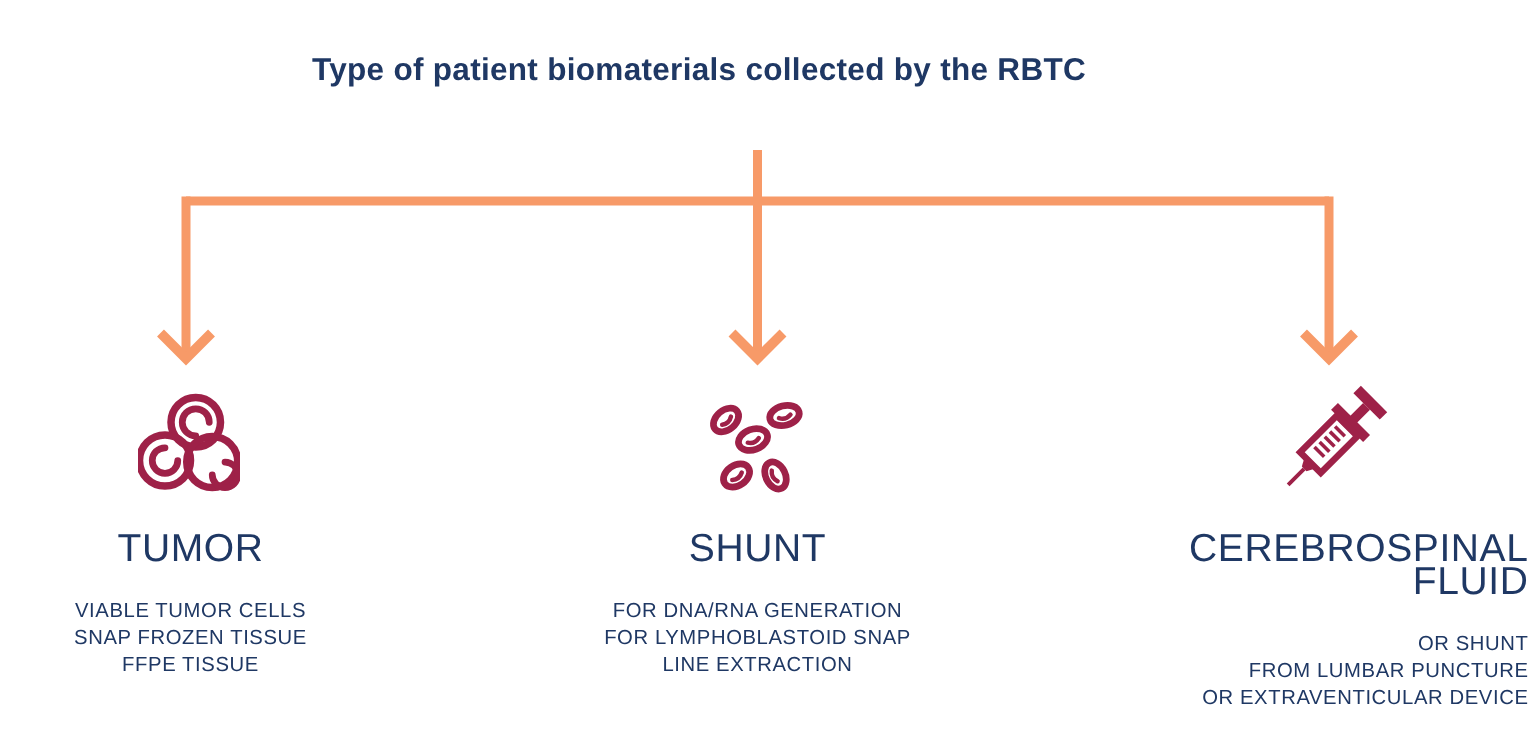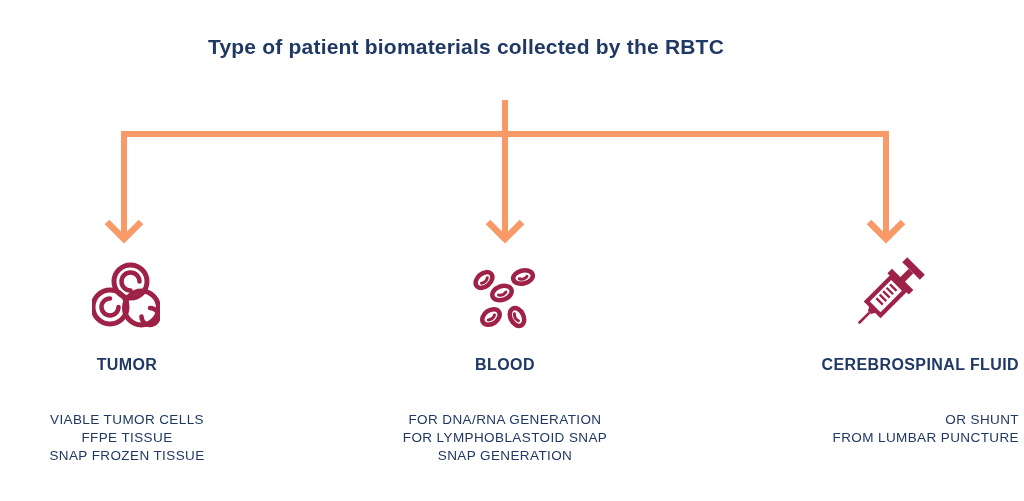--- a/index.html
+++ b/index.html
@@ -29,25 +29,25 @@
   .connector .head{stroke:var(--orange);stroke-width:6.5;fill:none;stroke-linejoin:miter;}
   .icon{position:absolute;}
   .icon .stroke{stroke:var(--crimson);fill:none;}
   .icon .fill{fill:var(--crimson);stroke:none;}
   .branch-col{
     position:absolute;top:354px;
     text-align:center;
     color:var(--navy);
   }
   .branch-heading{
-    font-size:16px;font-weight:bold;letter-spacing:.4px;line-height:22px;
+    font-size:26px;font-weight:normal;letter-spacing:.4px;line-height:22px;
     color:var(--navy);
   }
   .branch-lines{
-    margin-top:35px;
+    margin-top:22px;
     font-size:13.5px;letter-spacing:.4px;line-height:18px;
     color:var(--navy);
   }
   .col-tumor{left:17px;width:220px;}
   .col-blood{left:394px;width:222px;}
   .col-csf{left:755px;width:264px;text-align:right;}
 </style>
 </head>
 <body>
 
@@ -115,35 +115,36 @@
       <line class="stroke" x1="-5" y1="9" x2="3.5" y2="9" stroke-width="2.2"></line>
       <path class="fill" d="M-5,17.5 L5,17.5 L2,23 L-2,23 Z"></path>
       <line class="stroke" x1="0" y1="23" x2="0" y2="37" stroke-width="2.4"></line>
     </g>
   </svg>
 
   <div class="branch-col col-tumor">
     <div class="branch-heading">TUMOR</div>
     <div class="branch-lines">
       <div>VIABLE TUMOR CELLS</div>
+      <div>SNAP FROZEN TISSUE</div>
       <div>FFPE TISSUE</div>
-      <div>SNAP FROZEN TISSUE</div>
     </div>
   </div>
 
   <div class="branch-col col-blood">
-    <div class="branch-heading">BLOOD</div>
+    <div class="branch-heading">SHUNT</div>
     <div class="branch-lines">
       <div>FOR DNA/RNA GENERATION</div>
       <div>FOR LYMPHOBLASTOID SNAP</div>
-      <div>SNAP GENERATION</div>
+      <div>LINE EXTRACTION</div>
     </div>
   </div>
 
   <div class="branch-col col-csf">
     <div class="branch-heading">CEREBROSPINAL FLUID</div>
     <div class="branch-lines">
       <div>OR SHUNT</div>
       <div>FROM LUMBAR PUNCTURE</div>
+      <div>OR EXTRAVENTICULAR DEVICE</div>
     </div>
   </div>
 
 </div>
 
 </body></html>

